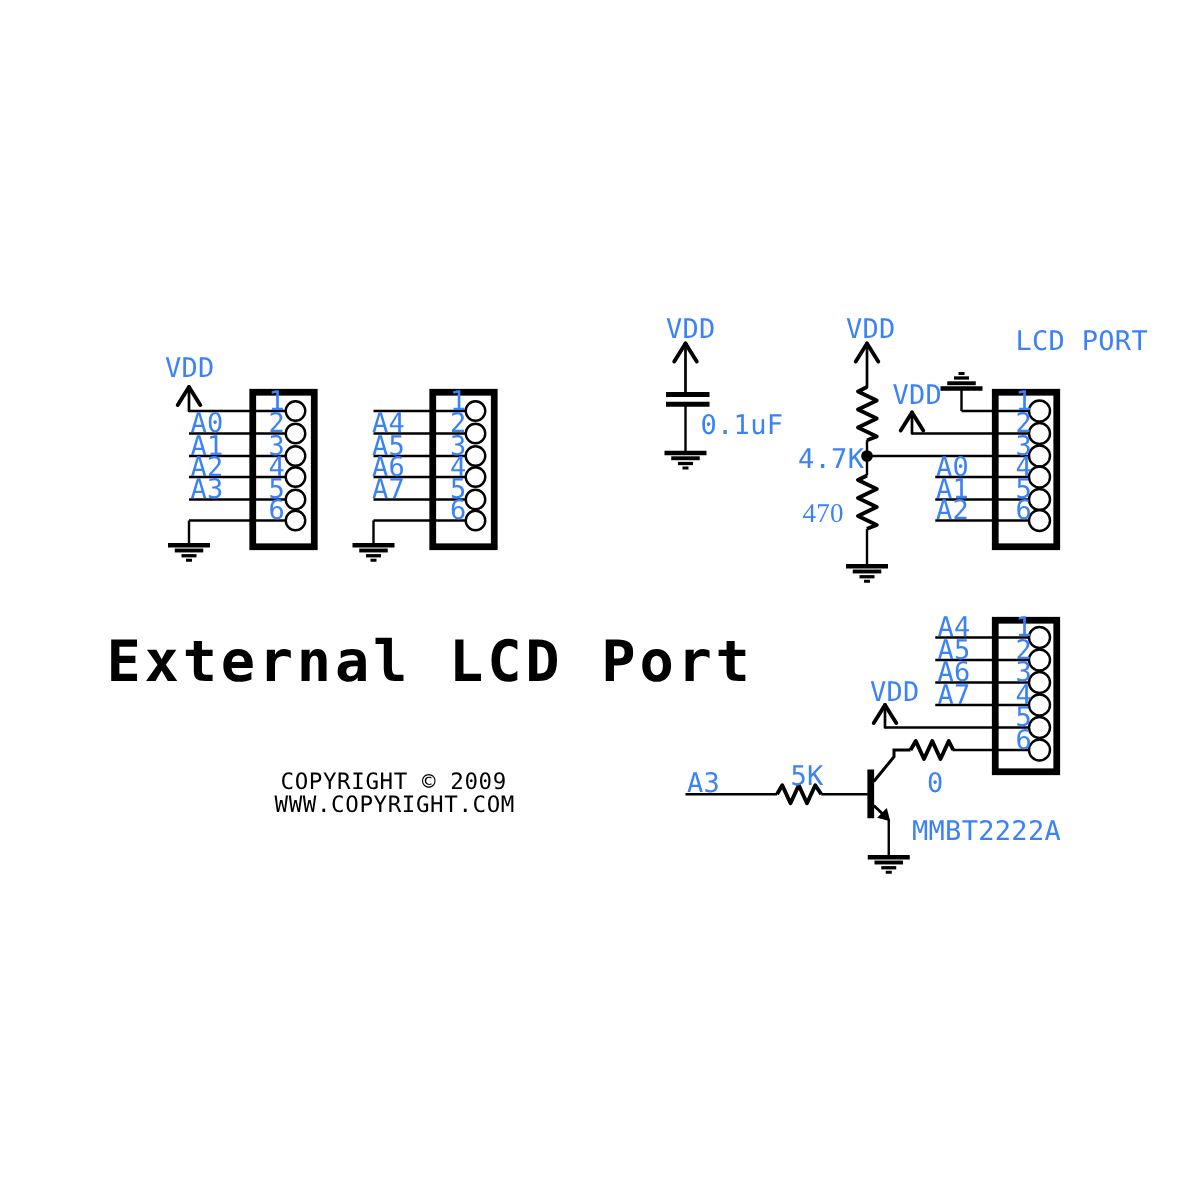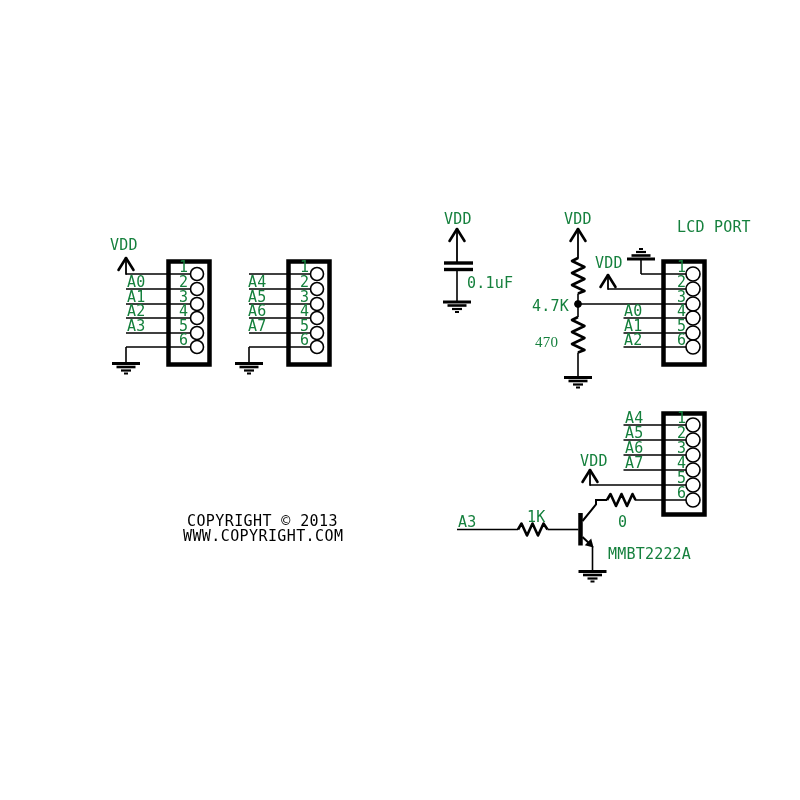--- a/index.html
+++ b/index.html
@@ -1,20 +1,20 @@
 <!DOCTYPE html>
 <html><head>
 <meta charset="utf-8">
 <style>
   html,body{margin:0;padding:0;background:#fff;}
   .canvas{position:relative;width:800px;height:800px;background:#ffffff;overflow:hidden;
           font-family:"DejaVu Sans Mono",monospace;color:#000;}
   .canvas svg{position:absolute;left:0;top:0;}
-  .lbl{position:absolute;font-family:"DejaVu Sans Mono",monospace;font-size:15px;line-height:15px;
-       color:#15803d;white-space:nowrap;letter-spacing:0.2px;}
+  .lbl{position:absolute;font-family:"DejaVu Sans Mono",monospace;font-size:18px;line-height:15px;
+       color:#3b82f6;white-space:nowrap;letter-spacing:0.2px;}
   .title{position:absolute;font-family:"DejaVu Sans Mono",monospace;font-weight:bold;font-size:38px;
          line-height:38px;letter-spacing:2.5px;white-space:nowrap;color:#000;}
   .copy{position:absolute;font-family:"DejaVu Sans Mono",monospace;font-size:15px;line-height:15px;
         letter-spacing:0.4px;white-space:nowrap;color:#000;}
   line,polyline,rect,circle{stroke:#000;}
 </style>
 </head>
 <body>
 
 <div class="canvas">
@@ -244,20 +244,21 @@
   <span class="lbl" style="left:677px;top:456px;">4</span>
   <span class="lbl" style="left:677px;top:471px;">5</span>
   <span class="lbl" style="left:677px;top:486px;">6</span>
   <span class="lbl" style="left:625px;top:411px;">A4</span>
   <span class="lbl" style="left:625px;top:426px;">A5</span>
   <span class="lbl" style="left:625px;top:441px;">A6</span>
   <span class="lbl" style="left:625px;top:456px;">A7</span>
   <span class="lbl" style="left:580px;top:454px;">VDD</span>
 
   <span class="lbl" style="left:458px;top:515px;">A3</span>
-  <span class="lbl" style="left:527px;top:510px;">1K</span>
+  <span class="lbl" style="left:527px;top:510px;">5K</span>
   <span class="lbl" style="left:618px;top:515px;">0</span>
   <span class="lbl" style="left:608px;top:547px;">MMBT2222A</span>
 
-  <span class="copy" style="left:187px;top:514px;">COPYRIGHT © 2013</span>
+  <span class="title" style="left:71px;top:422px;">External LCD Port</span>
+  <span class="copy" style="left:187px;top:514px;">COPYRIGHT © 2009</span>
   <span class="copy" style="left:183px;top:529px;">WWW.COPYRIGHT.COM</span>
 
 </div>
 
 </body></html>

